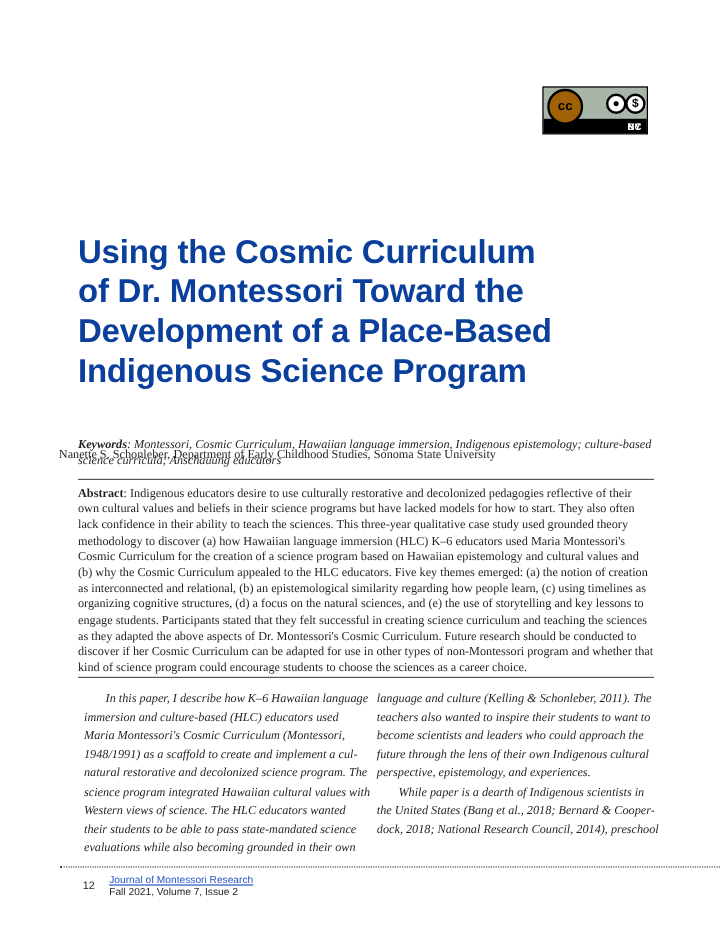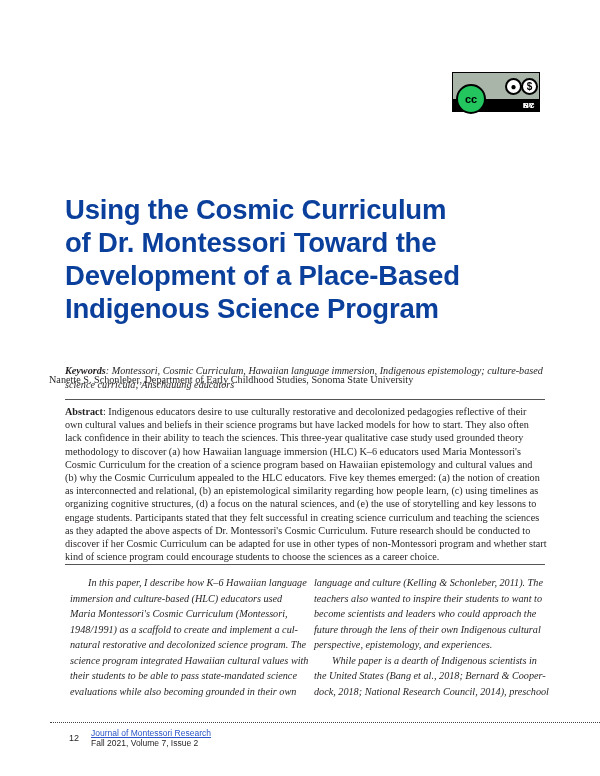--- a/index.html
+++ b/index.html
@@ -1,20 +1,20 @@
 <!DOCTYPE html>
 <html><head>
 <meta charset="utf-8">
 <style>
   html, body { margin: 0; padding: 0; background: #ffffff; }
   body { width: 600px; height: 776px; position: relative; overflow: hidden; font-family: "Liberation Serif", serif; color: #231f20; }
 
   .cc-badge { position: absolute; left: 452px; top: 72px; width: 88px; height: 40px; background: #a9b5a9; border: 1px solid #000; box-sizing: border-box; }
   .cc-badge .bar { position: absolute; left: 0; bottom: 0; width: 100%; height: 12px; background: #000; }
-  .cc-badge .cc-circle { position: absolute; left: 3px; top: 11px; width: 30px; height: 30px; border-radius: 50%; background: #22c55e; border: 2px solid #000; box-sizing: border-box; font: bold 11px "Liberation Sans", sans-serif; text-align: center; line-height: 26px; color: #000; }
+  .cc-badge .cc-circle { position: absolute; left: 3px; top: 1px; width: 30px; height: 30px; border-radius: 50%; background: #a16207; border: 2px solid #000; box-sizing: border-box; font: bold 11px "Liberation Sans", sans-serif; text-align: center; line-height: 26px; color: #000; }
   .cc-badge .by-circle, .cc-badge .nc-circle { position: absolute; top: 5px; width: 17px; height: 17px; border-radius: 50%; background: #fff; border: 2px solid #000; box-sizing: border-box; font: bold 10px "Liberation Sans", sans-serif; text-align: center; line-height: 13px; color: #000; }
   .cc-badge .by-circle { left: 52px; }
   .cc-badge .nc-circle { left: 68px; }
   .cc-badge .lbl { position: absolute; bottom: 1px; font: bold 8px "Liberation Sans", sans-serif; color: #fff; }
   .cc-badge .lbl-by { left: 70px; }
   .cc-badge .lbl-nc { left: 70px; }
 
   .title { position: absolute; left: 65px; top: 193px; width: 470px; margin: 0; font-family: "Liberation Sans", sans-serif; font-weight: bold; font-size: 27.5px; line-height: 33px; color: #0a3f9b; letter-spacing: -0.2px; }
   .title span { display: block; white-space: nowrap; }
 
@@ -72,33 +72,34 @@
   <span class="line"><b>Abstract</b><span>:  Indigenous educators desire to use culturally restorative and decolonized pedagogies reflective of their</span></span>
   <span class="line">own cultural values and beliefs in their science programs but have lacked models for how to start. They also often</span>
   <span class="line">lack confidence in their ability to teach the sciences. This three-year qualitative case study used grounded theory</span>
   <span class="line">methodology to discover (a) how Hawaiian language immersion (HLC) K–6 educators used Maria Montessori's</span>
   <span class="line">Cosmic Curriculum for the creation of a science program based on Hawaiian epistemology and cultural values and</span>
   <span class="line">(b) why the Cosmic Curriculum appealed to the HLC educators. Five key themes emerged: (a) the notion of creation</span>
   <span class="line">as interconnected and relational, (b) an epistemological similarity regarding how people learn, (c) using timelines as</span>
   <span class="line">organizing cognitive structures, (d) a focus on the natural sciences, and (e) the use of storytelling and key lessons to</span>
   <span class="line">engage students. Participants stated that they felt successful in creating science curriculum and teaching the sciences</span>
   <span class="line">as they adapted the above aspects of Dr. Montessori's Cosmic Curriculum. Future research should be conducted to</span>
-  <span class="line">discover if her Cosmic Curriculum can be adapted for use in other types of non-Montessori program and whether start</span>
+  <span class="line">discover if her Cosmic Curriculum can be adapted for use in other types of non-Montessori program and whether that</span>
   <span class="line">kind of science program could encourage students to choose the sciences as a career choice.</span>
 </div>
 
 <div class="rule rule-bottom"></div>
 
 <div class="col col-left">
   <span class="line indent">In this paper, I describe how K–6 Hawaiian language</span>
   <span class="line">immersion and culture-based (HLC) educators used</span>
   <span class="line">Maria Montessori's Cosmic Curriculum (Montessori,</span>
   <span class="line">1948/1991) as a scaffold to create and implement a cul-</span>
   <span class="line">natural restorative and decolonized science program. The</span>
   <span class="line">science program integrated Hawaiian cultural values with</span>
+  <span class="line">Western views of science. The HLC educators wanted</span>
   <span class="line">their students to be able to pass state-mandated science</span>
   <span class="line">evaluations while also becoming grounded in their own</span>
 </div>
 
 <div class="col col-right">
   <span class="line">language and culture (Kelling &amp; Schonleber, 2011). The</span>
   <span class="line">teachers also wanted to inspire their students to want to</span>
   <span class="line">become scientists and leaders who could approach the</span>
   <span class="line">future through the lens of their own Indigenous cultural</span>
   <span class="line">perspective, epistemology, and experiences.</span>

